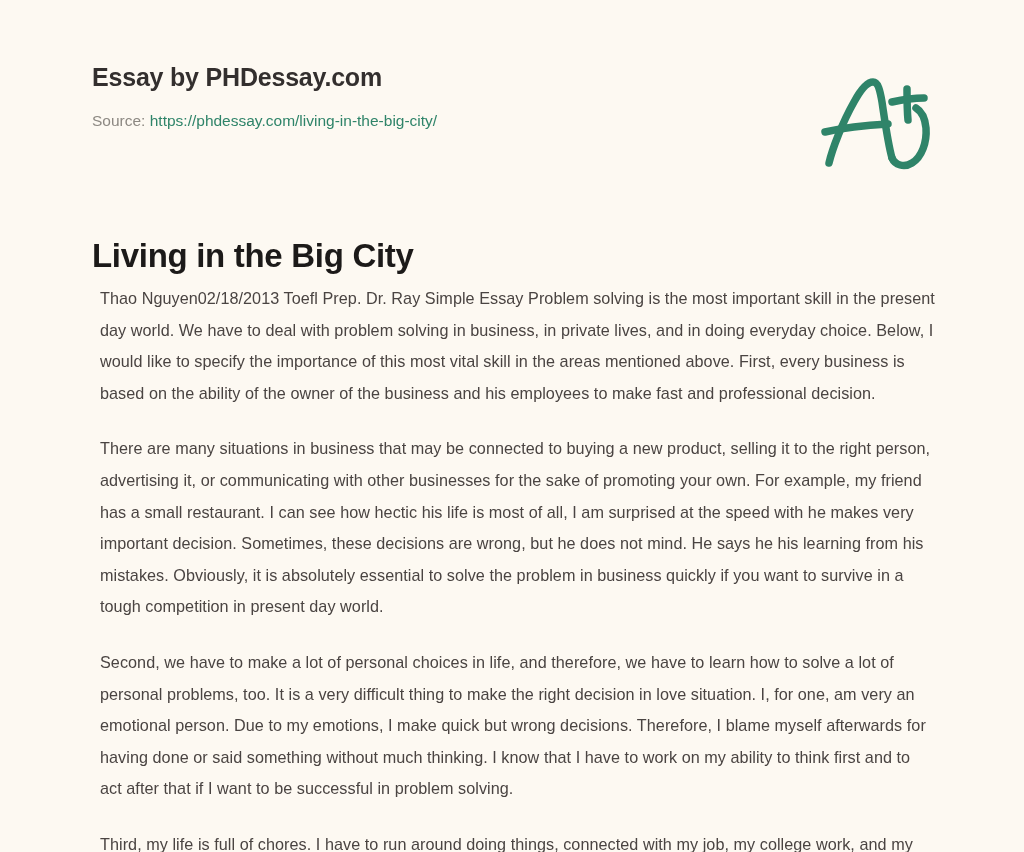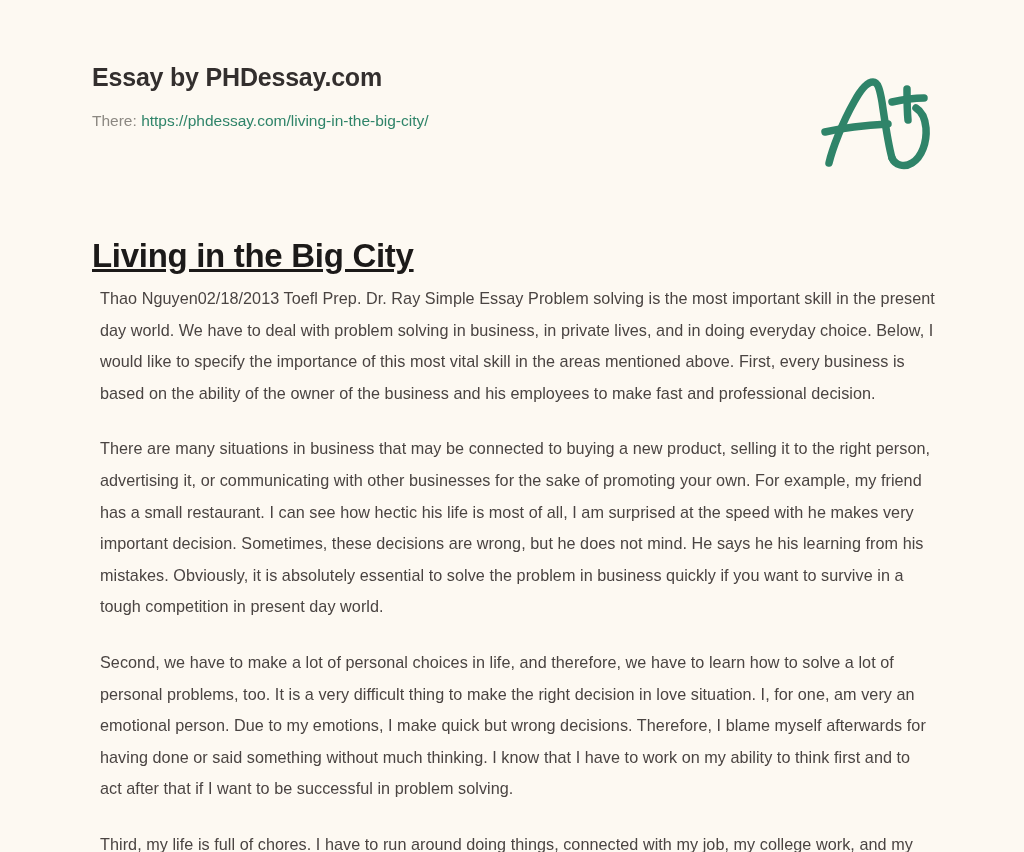--- a/index.html
+++ b/index.html
@@ -68,21 +68,20 @@
   .essay-title {
     position: absolute;
     left: 92px;
     top: 213px;
     width: 840px;
     font-size: 33px;
     font-weight: 700;
     color: #1C1A19;
     letter-spacing: -0.3px;
     line-height: 1.25;
-    text-decoration: underline;
   }
 
   
   .body-copy {
     position: absolute;
     left: 92px;
     top: 283px;
     width: 843px;
   }
   .body-copy p {
@@ -98,21 +97,21 @@
   }
 </style>
 </head>
 <body>
 
 <div class="page">
 
   <div class="header">
     <div class="brand-line">Essay by PHDessay.com</div>
     <div class="source-line">
-      <span class="source-label">There:</span>
+      <span class="source-label">Source:</span>
       <a class="source-url" href="#">https://phdessay.com/living-in-the-big-city/</a>
     </div>
   </div>
 
   <div class="logo">
     <svg viewBox="0 0 130 108" xmlns="http://www.w3.org/2000/svg" fill="none" stroke="#2F8469" stroke-width="7.5" stroke-linecap="round" stroke-linejoin="round">
 
       <path d="M17 97 C20 84, 30 57, 42 36 C48 25, 55 16, 61 16 C66 16, 68 24, 70 36 C73 56, 76 78, 80 92"></path>
 
       <path d="M13 66 C30 62, 56 59, 76 58"></path>

